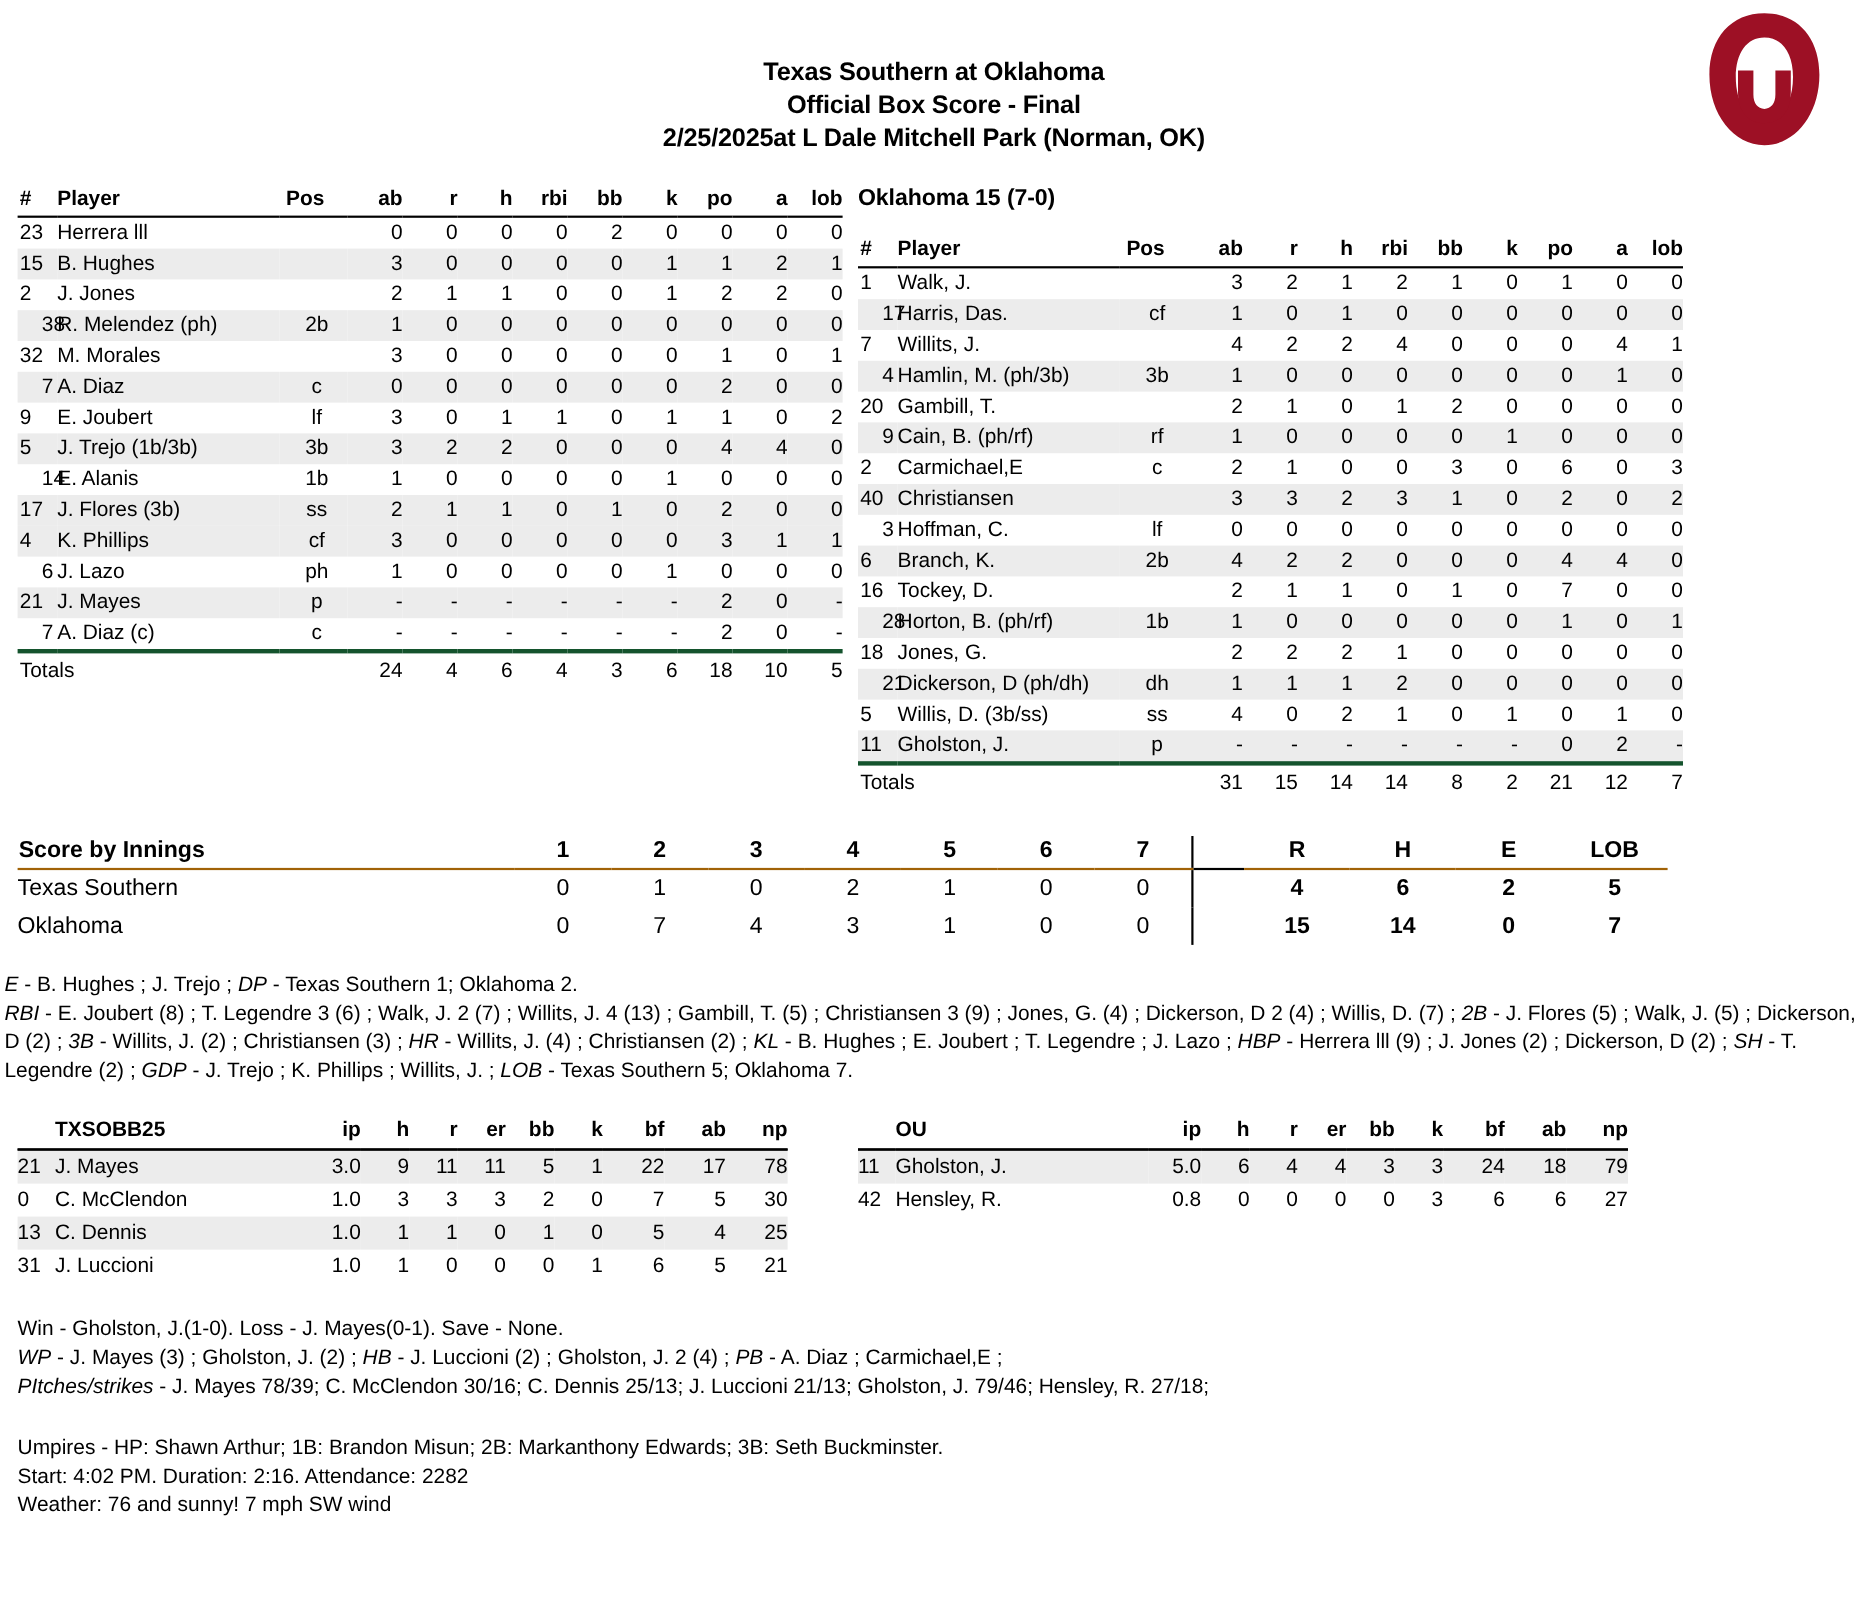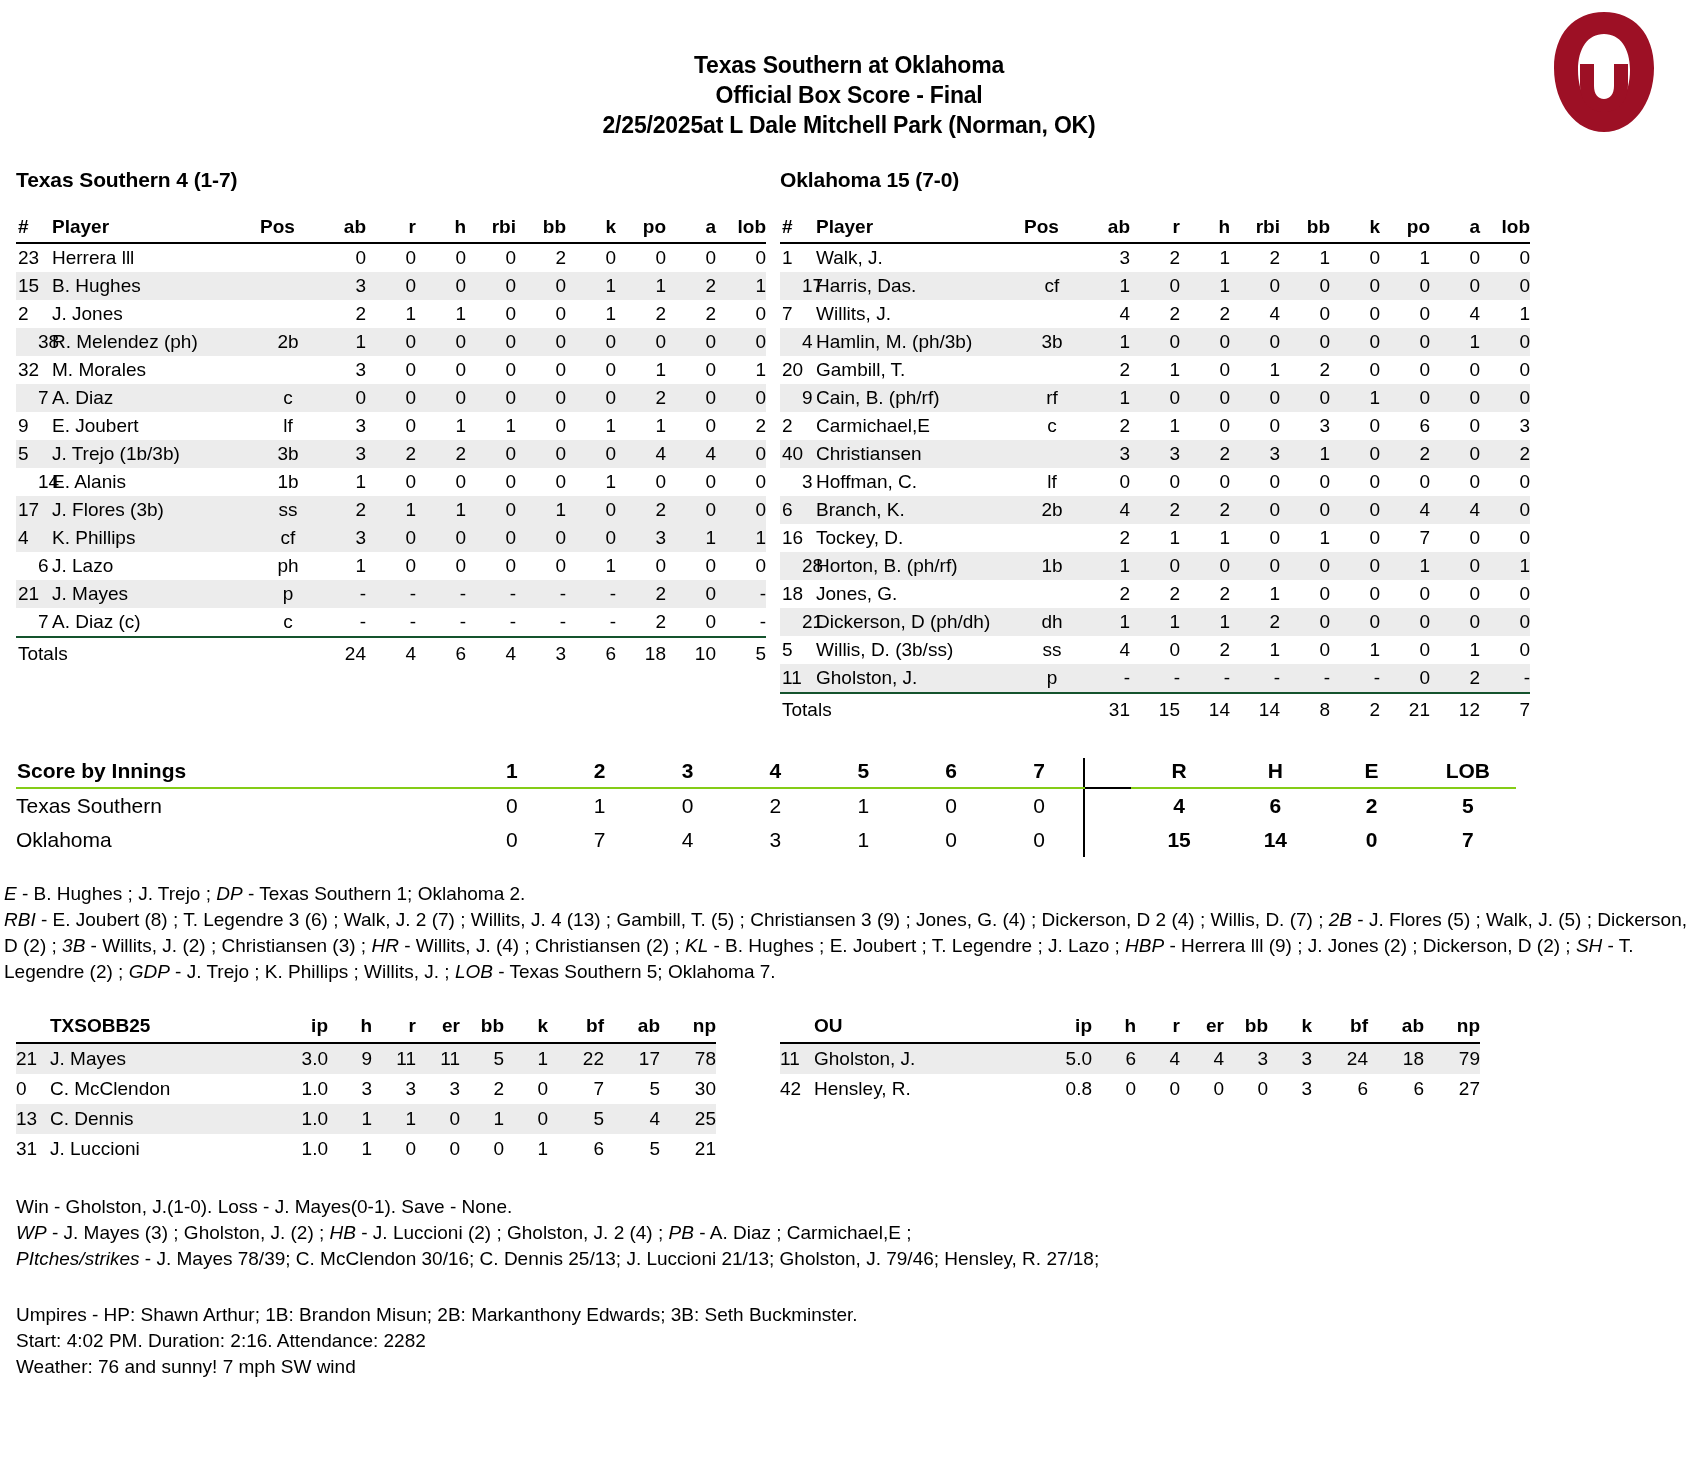--- a/index.html
+++ b/index.html
@@ -30,26 +30,26 @@
   table.bat th.num{width:34px;text-align:left;padding-left:2px;}
   table.bat th.plyr{text-align:left;width:auto;}
   table.bat th.pos{width:56px;text-align:left;padding-left:6px;}
   table.bat th.st{width:50px;}
   table.bat td{padding:3px 0;text-align:right;font-size:19px;line-height:22px;}
   table.bat td.num{text-align:left;padding-left:2px;}
   table.bat td.num.sub{padding-left:22px;}
   table.bat td.plyr{text-align:left;}
   table.bat td.pos{text-align:center;padding-left:6px;}
   table.bat tr.alt td{background:#ececec;}
-  table.bat tr.totals td{border-top:2px solid #14532d;padding-top:5px;margin-left:41px;}
+  table.bat tr.totals td{border-top:4px solid #14532d;padding-top:5px;margin-left:41px;}
 
   
   .linescore{margin-top:34px;padding:0 16px;}
   table.ls{border-collapse:collapse;font-size:21px;table-layout:fixed;width:1500px;}
-  table.ls th{font-weight:bold;font-size:21px;padding-bottom:4px;border-bottom:2px solid #84cc16;}
+  table.ls th{font-weight:bold;font-size:21px;padding-bottom:4px;border-bottom:2px solid #a16207;}
   table.ls th.lbl,table.ls td.lbl{text-align:left;width:430px;}
   table.ls th.inn,table.ls td.inn{text-align:center;width:82px;}
   table.ls th.sep,table.ls td.sep{width:42px;}
   table.ls th.tot,table.ls td.tot{text-align:center;width:90px;font-weight:bold;}
   table.ls td{padding:5px 0;font-size:21px;}
   table.ls td.sep{border-left:2px solid #000;}
   table.ls th.sep{border-left:2px solid #000;border-bottom:2px solid #000;}
   table.ls td.lbl{font-weight:normal;}
 
   
@@ -96,21 +96,20 @@
 
   <div class="header">
     <div>Texas Southern at Oklahoma</div>
     <div>Official Box Score - Final</div>
     <div>2/25/2025at L Dale Mitchell Park (Norman, OK)</div>
   </div>
 
   <div class="teams">
 
     <div class="team-col">
-      <div class="team-title">Texas Southern 4 (1-7)</div>
       <table class="bat">
         <thead>
           <tr>
             <th class="num">#</th>
             <th class="plyr">Player</th>
             <th class="pos">Pos</th>
             <th class="st">ab</th>
             <th class="st">r</th>
             <th class="st">h</th>
             <th class="st">rbi</th>

